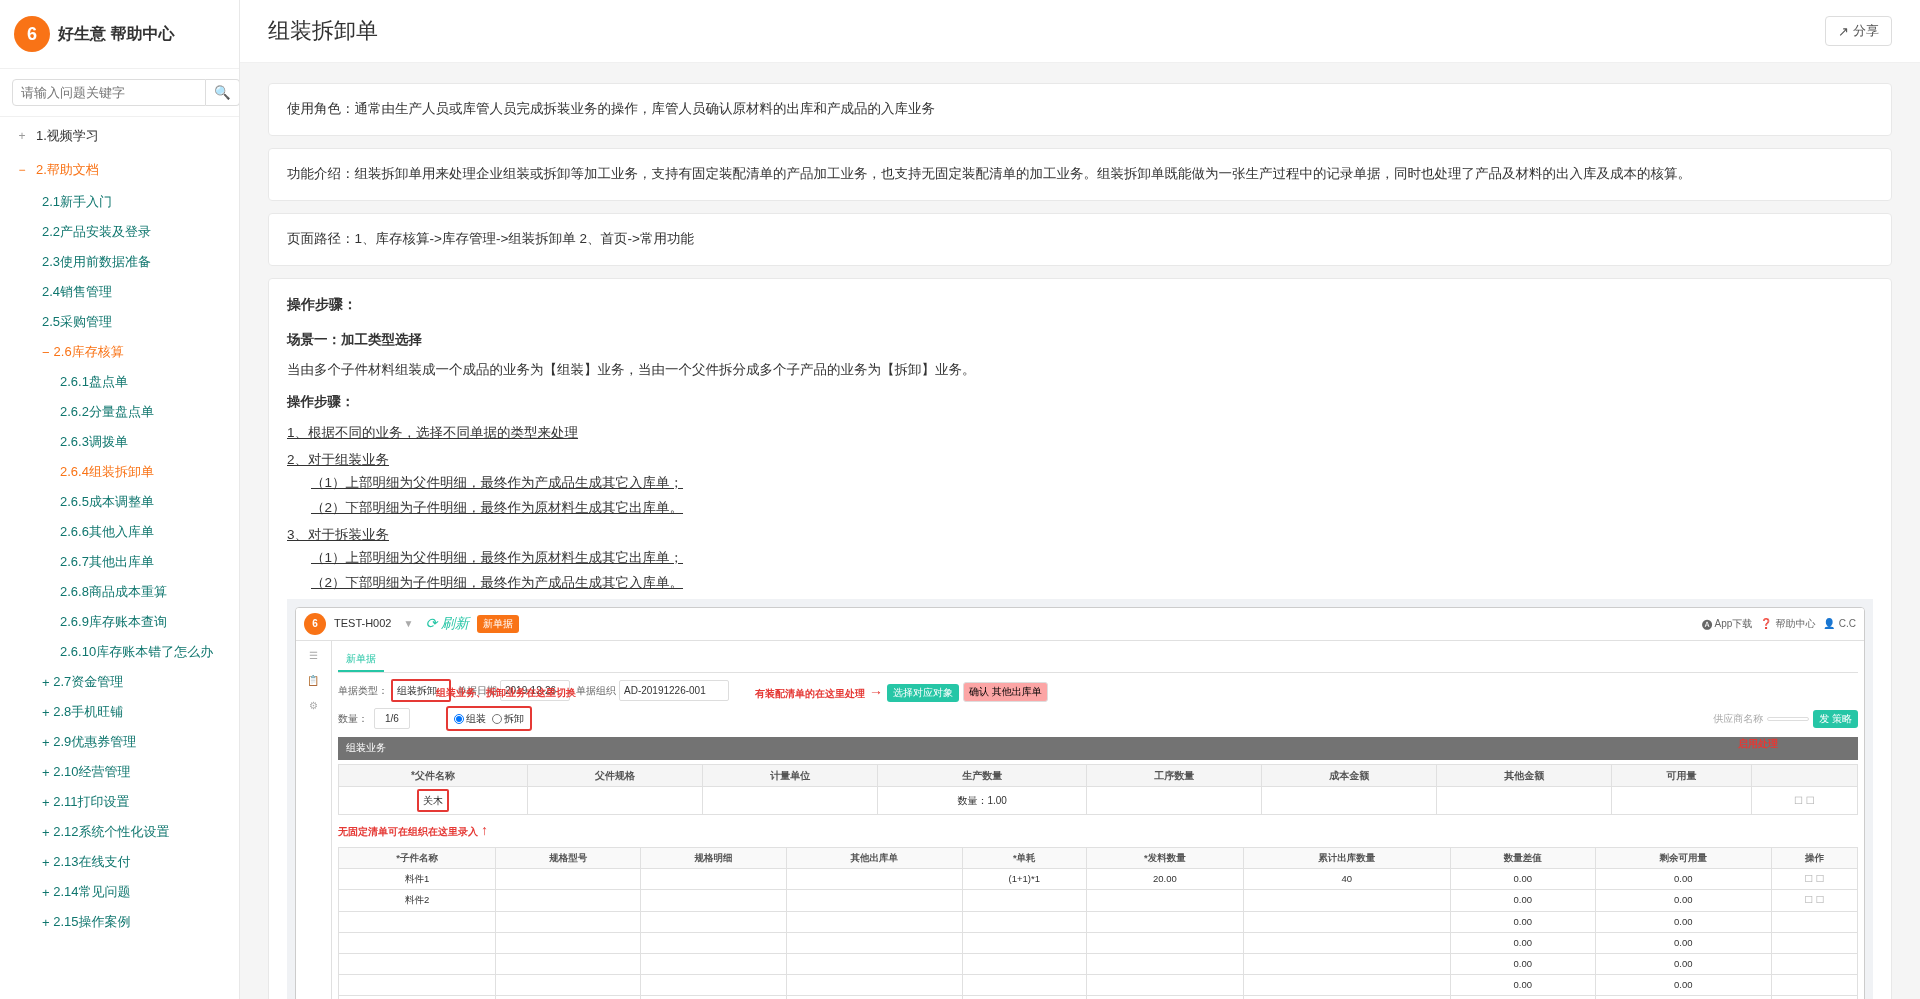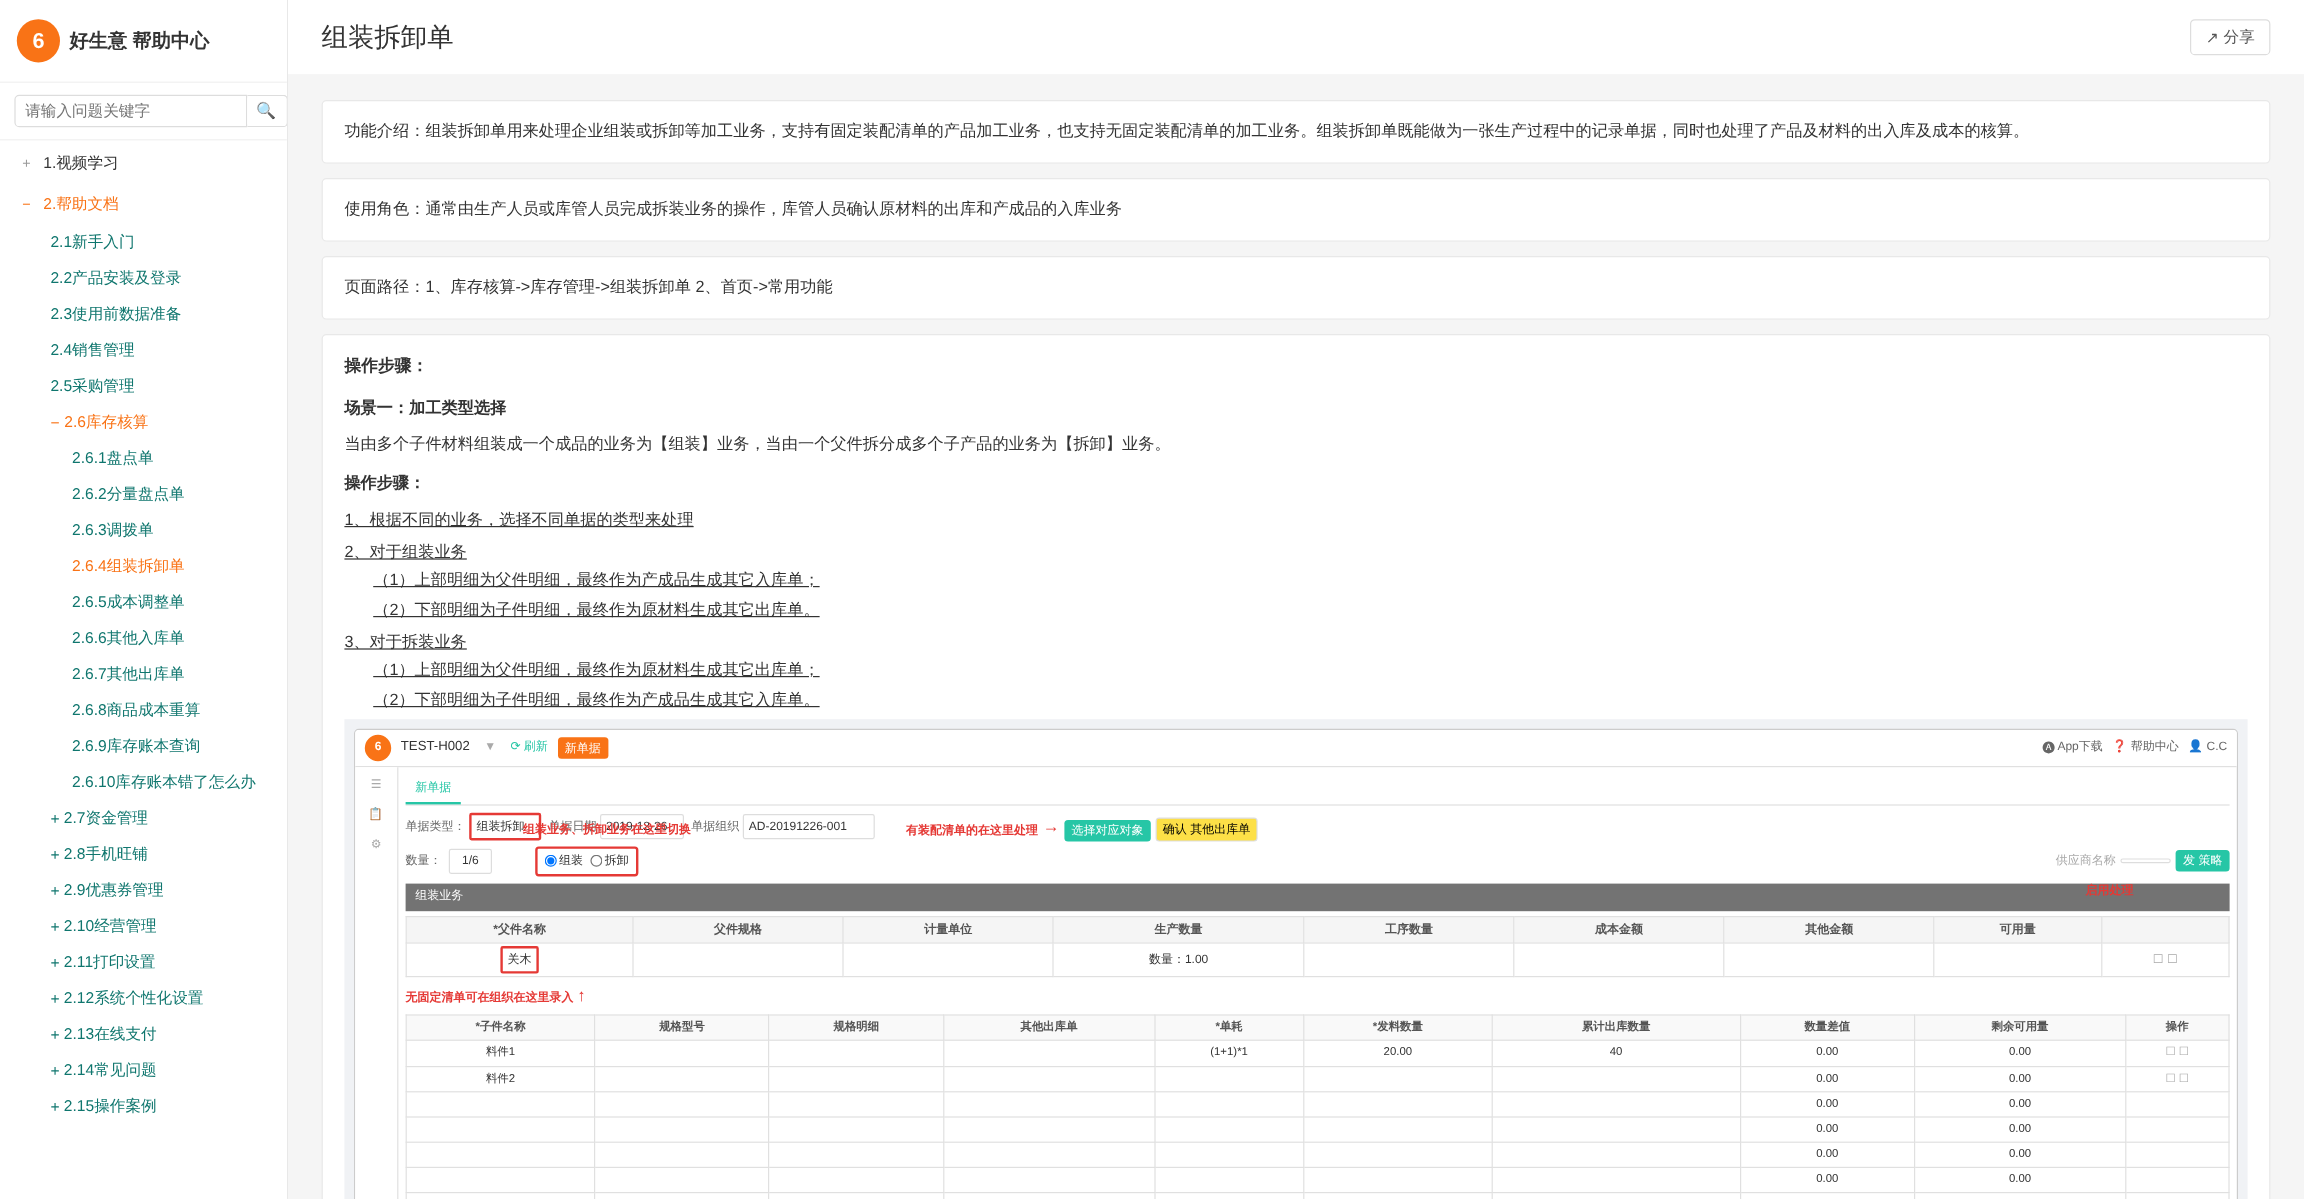--- a/index.html
+++ b/index.html
@@ -522,25 +522,25 @@
     <h1 class="page-title">组装拆卸单</h1>
     <button class="share-btn">
       <span>↗</span>
       <span>分享</span>
     </button>
   </div>
 
   <div class="content-area">
 
     <div class="info-block">
+      <span>使用角色：通常由生产人员或库管人员完成拆装业务的操作，库管人员确认原材料的出库和产成品的入库业务</span>
+    </div>
+
+    <div class="info-block">
       <span>功能介绍：组装拆卸单用来处理企业组装或拆卸等加工业务，支持有固定装配清单的产品加工业务，也支持无固定装配清单的加工业务。组装拆卸单既能做为一张生产过程中的记录单据，同时也处理了产品及材料的出入库及成本的核算。</span>
-    </div>
-
-    <div class="info-block">
-      <span>使用角色：通常由生产人员或库管人员完成拆装业务的操作，库管人员确认原材料的出库和产成品的入库业务</span>
     </div>
 
     <div class="info-block">
       <span>页面路径：1、库存核算-&gt;库存管理-&gt;组装拆卸单 2、首页-&gt;常用功能</span>
     </div>
 
     <div class="info-block">
       <div class="section-heading">操作步骤：</div>
 
       <div class="scenario-title">
@@ -575,21 +575,21 @@
         </li>
       </ul>
 
       <div class="mock-wrapper">
         <div class="mock-ui">
 
           <div class="mock-topbar">
             <div class="mock-logo">6</div>
             <span class="mock-company">TEST-H002</span>
             <span style="font-size:10px;color:#aaa;margin:0 4px;">▼</span>
-            <span style="font-size:10px;color:#26c6a6;cursor:pointer;">⟳ 刷新</span>
+            <span style="font-size:14px;color:#26c6a6;cursor:pointer;font-style:italic;">⟳ 刷新</span>
             <button class="mock-btn-orange">新单据</button>
             <div class="mock-icons">
               <span>🅐 App下载</span>
               <span>❓ 帮助中心</span>
               <span>👤 C.C</span>
             </div>
           </div>
 
           <div class="mock-content">
 
@@ -618,21 +618,21 @@
                 </div>
                 <div class="mock-field-group">
                   <span class="mock-label">单据组织</span>
                   <span class="mock-input" style="display:inline-block; width:110px; padding:1px 4px; border:1px solid #ddd;">AD-20191226-001</span>
                 </div>
 
                 <div style="flex:1; display:flex; align-items:flex-end; gap:4px; margin-left:20px;">
                   <span class="annotation-text">有装配清单的在这里处理</span>
                   <span class="annotation-arrow">→</span>
                   <button class="mock-btn-teal">选择对应对象</button>
-                  <button style="background:#fde047;border:1px solid #ddd;border-radius:3px;padding:2px 5px;font-size:10px;">确认 其他出库单</button>
+                  <button style="background:#fca5a5;border:1px solid #ddd;border-radius:3px;padding:2px 5px;font-size:10px;">确认 其他出库单</button>
                 </div>
               </div>
 
               <div style="display:flex; gap:6px; align-items:center; margin-bottom:6px; font-size:10px;">
                 <span class="mock-label">数量：</span>
                 <span style="border:1px solid #ddd; padding:1px 10px; border-radius:2px;">1/6</span>
                 <div style="margin-left:30px; position:relative;">
 
                   <span class="annotation-text" style="position:absolute;top:-22px;left:-10px;white-space:nowrap;">组装业务、拆卸业务在这里切换</span>
 

